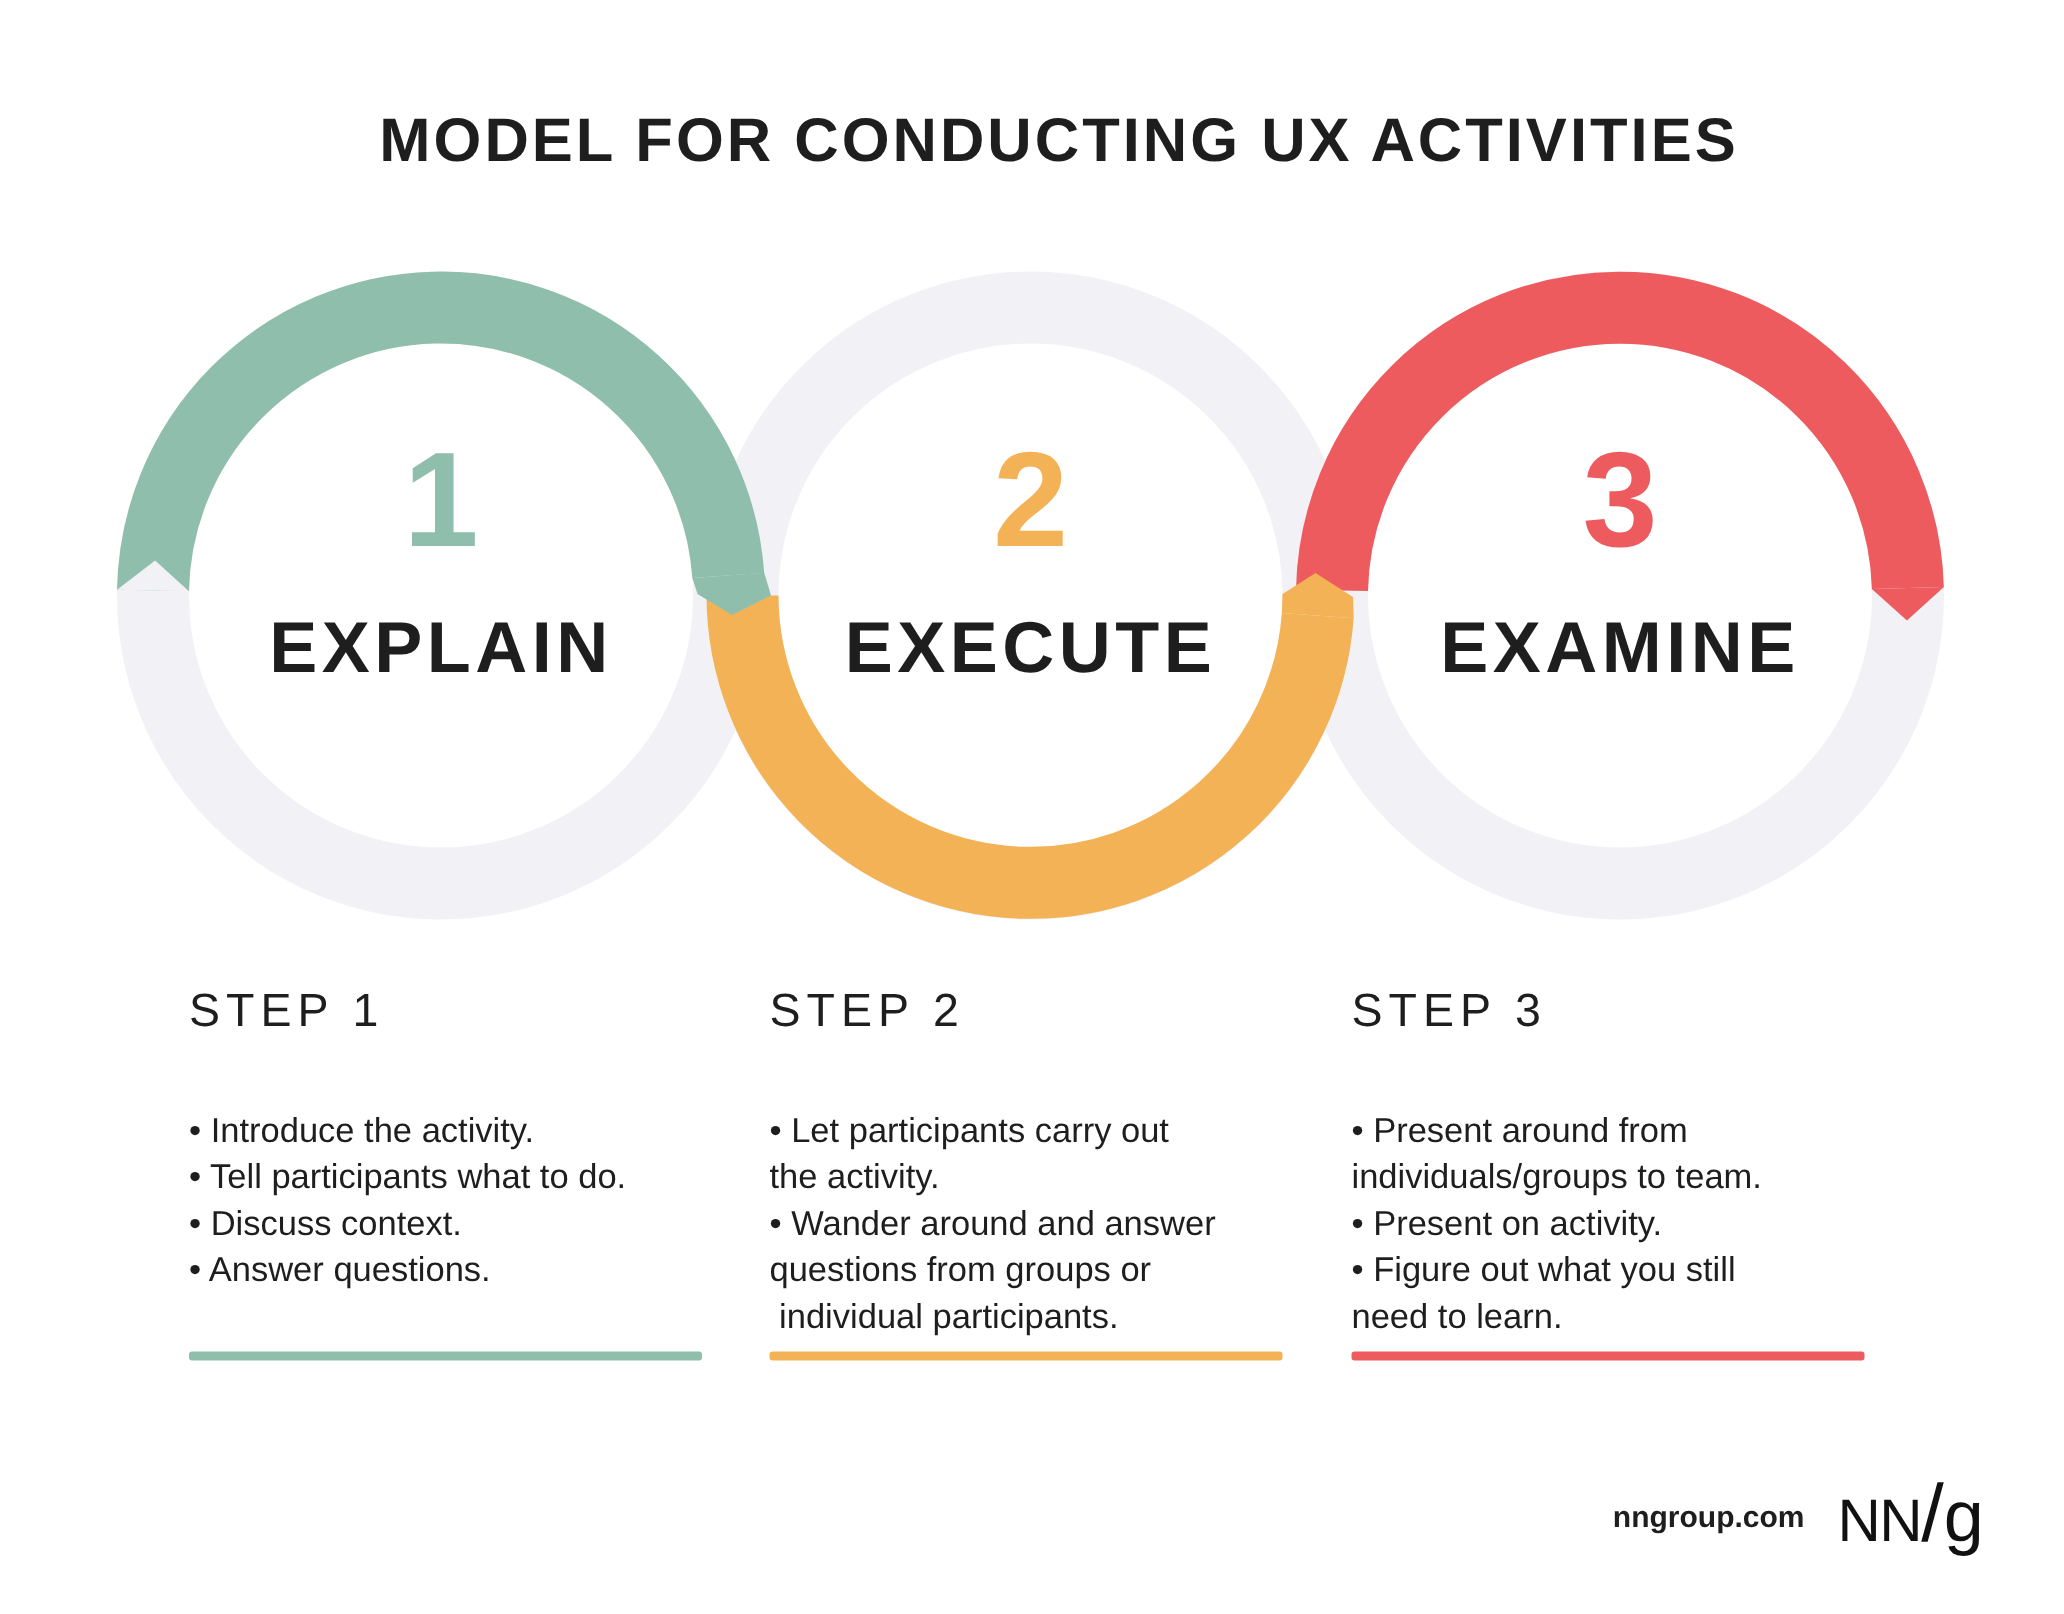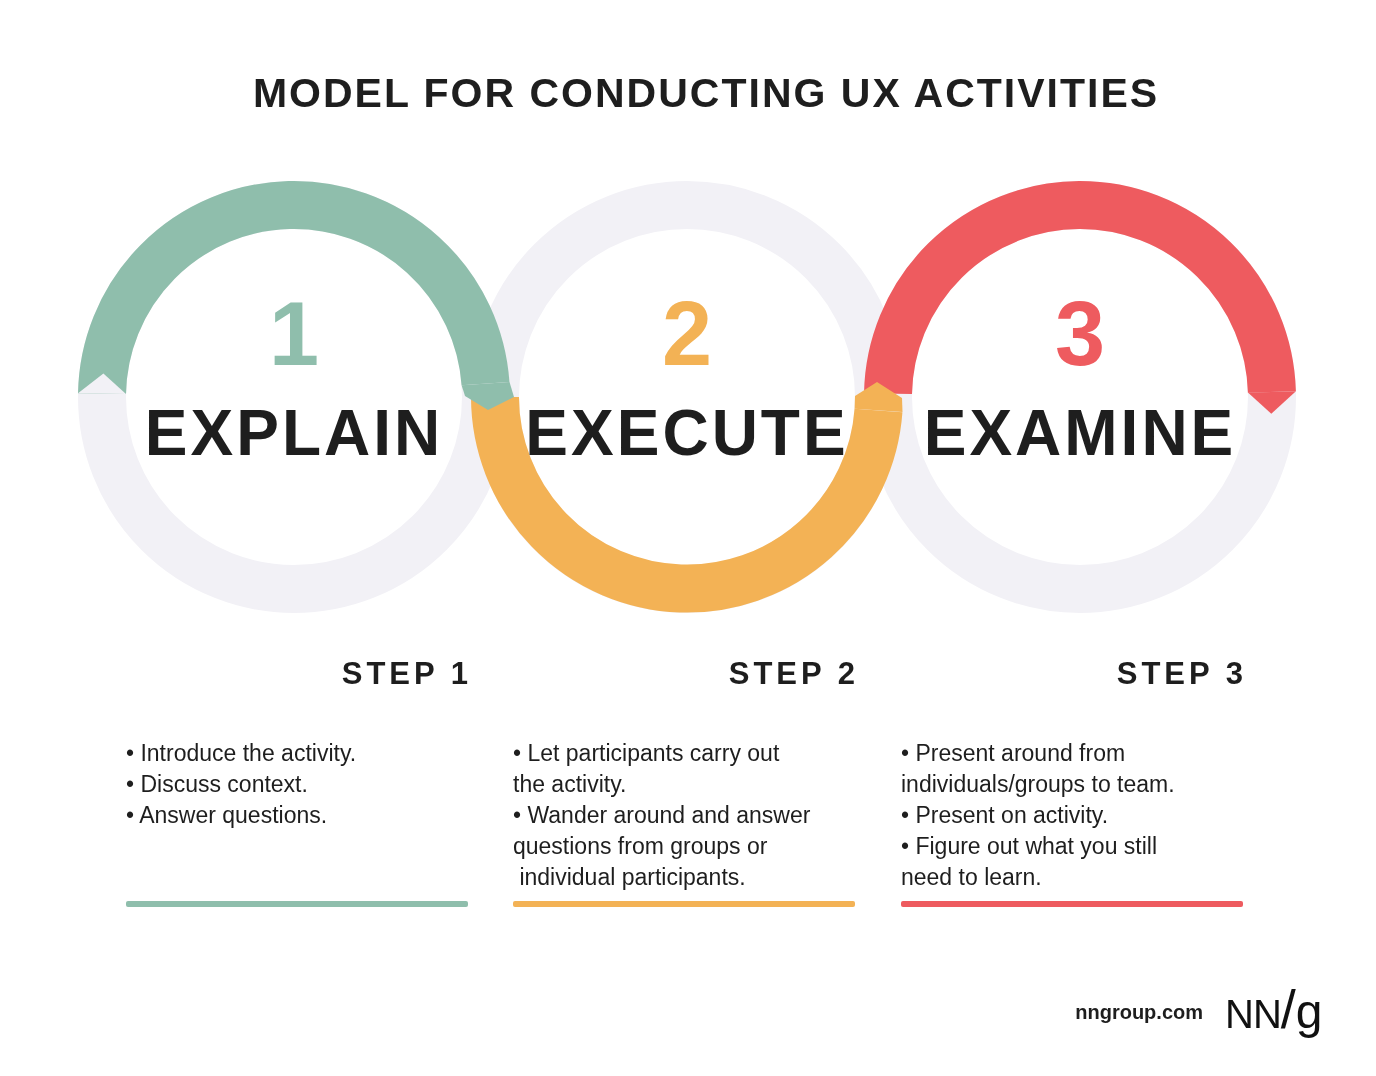--- a/index.html
+++ b/index.html
@@ -54,40 +54,40 @@
   }
   .t-green  { color: var(--green,  #8FBEAC); }
   .t-orange { color: var(--orange, #F3B255); }
   .t-red    { color: var(--red,    #EE5B5F); }
 
   .circle-label {
     position: absolute;
     top: 408px;
     width: 360px;
     text-align: center;
-    font-size: 64px;
+    font-size: 48px;
     font-weight: bold;
     letter-spacing: 3px;
     line-height: 50px;
     color: var(--ink, #1e1e1e);
   }
 
   .step-col {
     position: absolute;
     top: 655px;
     width: 346px;
   }
   .step-heading {
     position: absolute;
     top: 2px;
     left: 0;
     width: 100%;
-    text-align: right;
+    text-align: left;
     font-size: 31px;
-    font-weight: bold;
+    font-weight: normal;
     letter-spacing: 4px;
     line-height: 34px;
     color: var(--ink, #1e1e1e);
   }
   .step-lines {
     position: absolute;
     top: 83px;
     left: 0;
     width: 100%;
   }
@@ -164,20 +164,21 @@
   <div class="circle-number t-orange" style="left:507px">2</div>
   <div class="circle-label" style="left:507px">EXECUTE</div>
 
   <div class="circle-number t-red" style="left:900px">3</div>
   <div class="circle-label" style="left:900px">EXAMINE</div>
 
   <div class="step-col" style="left:126px">
     <div class="step-heading">STEP 1</div>
     <div class="step-lines">
       <div class="step-line">• Introduce the activity.</div>
+      <div class="step-line">• Tell participants what to do.</div>
       <div class="step-line">• Discuss context.</div>
       <div class="step-line">• Answer questions.</div>
     </div>
     <div class="step-underline u-green"></div>
   </div>
 
   <div class="step-col" style="left:513px">
     <div class="step-heading">STEP 2</div>
     <div class="step-lines">
       <div class="step-line">• Let participants carry out</div>

